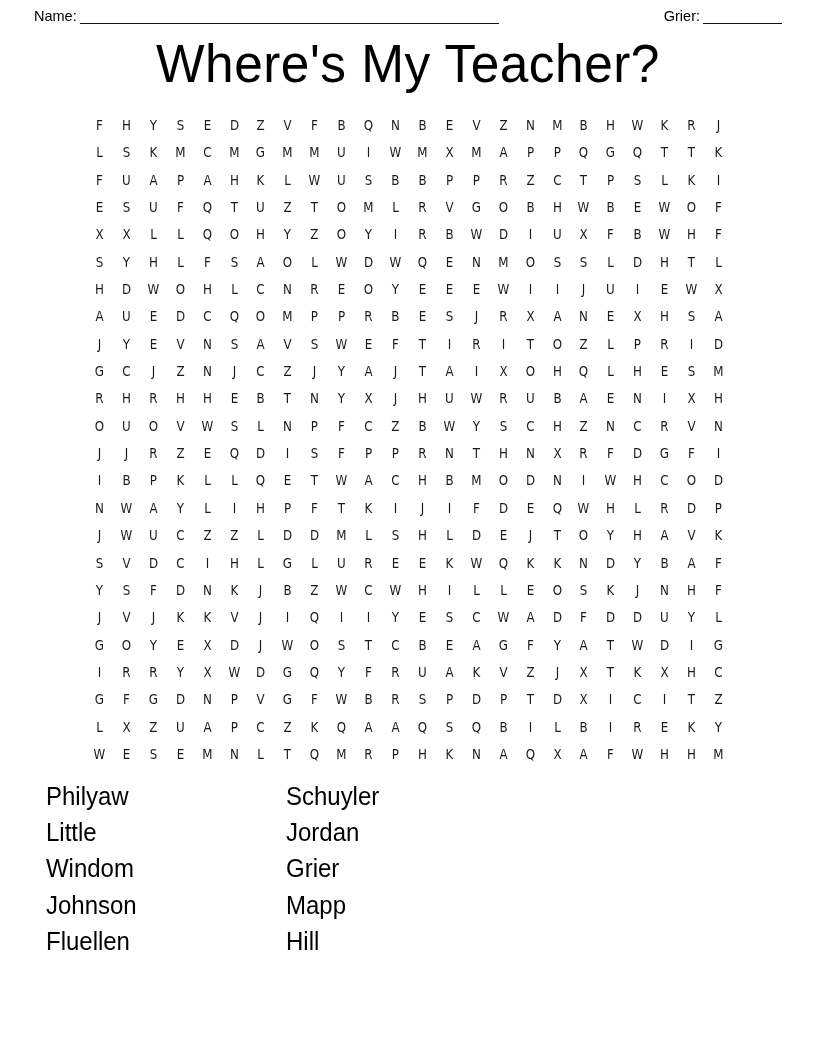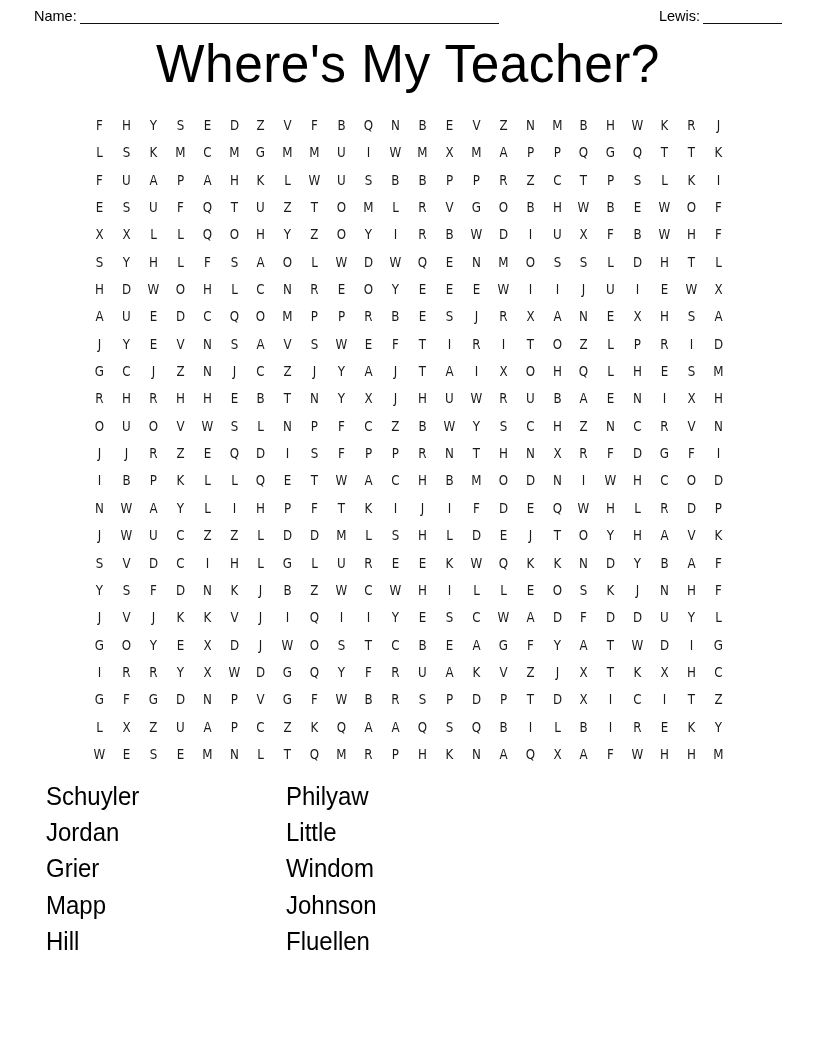--- a/index.html
+++ b/index.html
@@ -112,21 +112,21 @@
 </head>
 <body>
 
 <div class="header-row">
   <div class="field">
     <span class="field-label">Name:</span>
     <span class="rule rule-name"></span>
   </div>
   <div class="spacer"></div>
   <div class="field">
-    <span class="field-label">Lewis:</span>
+    <span class="field-label">Grier:</span>
     <span class="rule rule-date"></span>
   </div>
 </div>
 
 <div class="title">Where's My Teacher?</div>
 
 <div class="grid">
     <div class="grid-cell">F</div>
     <div class="grid-cell">H</div>
     <div class="grid-cell">Y</div>
@@ -699,27 +699,27 @@
     <div class="grid-cell">X</div>
     <div class="grid-cell">A</div>
     <div class="grid-cell">F</div>
     <div class="grid-cell">W</div>
     <div class="grid-cell">H</div>
     <div class="grid-cell">H</div>
     <div class="grid-cell">M</div>
   </div>
 
 <div class="wordlist">
+    <div class="word-col">
+      <div class="word">Philyaw</div>
+      <div class="word">Little</div>
+      <div class="word">Windom</div>
+      <div class="word">Johnson</div>
+      <div class="word">Fluellen</div>
+    </div>
     <div class="word-col">
       <div class="word">Schuyler</div>
       <div class="word">Jordan</div>
       <div class="word">Grier</div>
       <div class="word">Mapp</div>
       <div class="word">Hill</div>
     </div>
-    <div class="word-col">
-      <div class="word">Philyaw</div>
-      <div class="word">Little</div>
-      <div class="word">Windom</div>
-      <div class="word">Johnson</div>
-      <div class="word">Fluellen</div>
-    </div>
   </div>
 
 </body></html>

